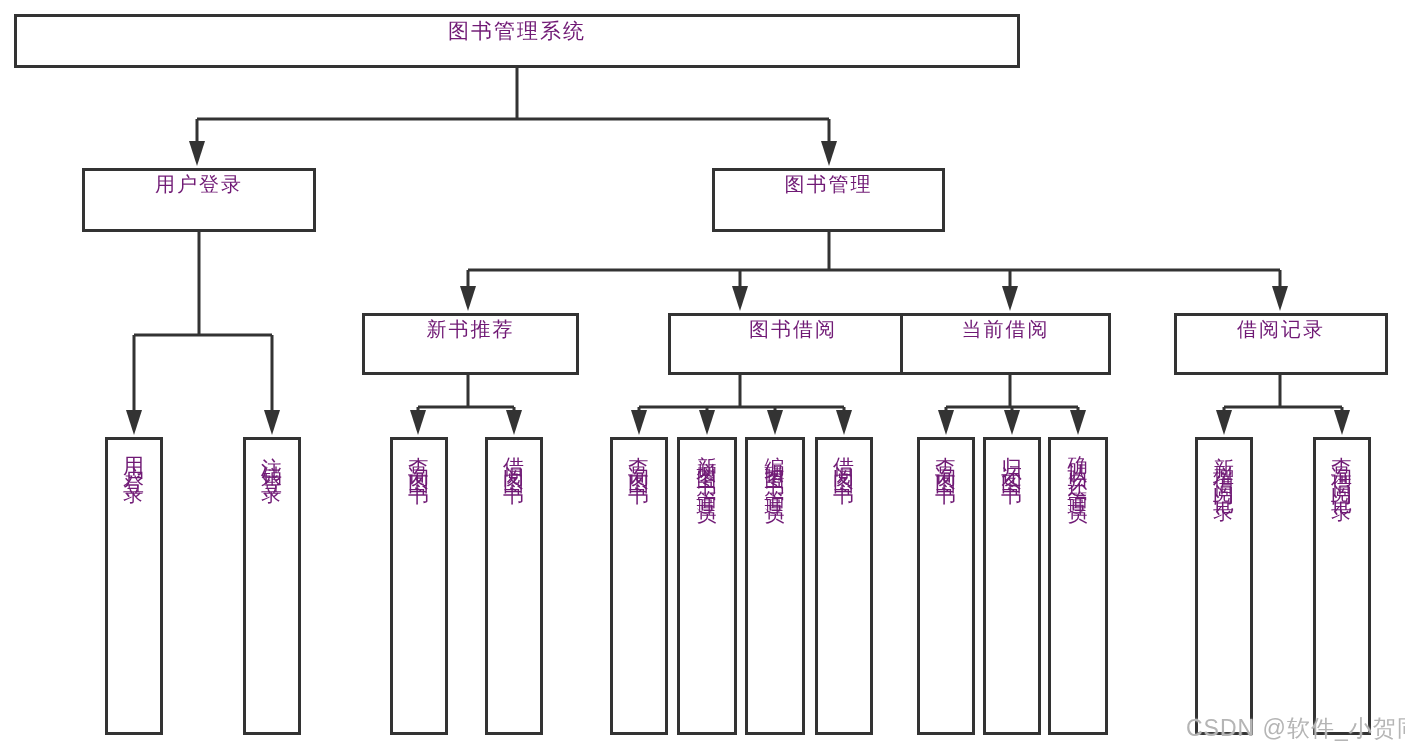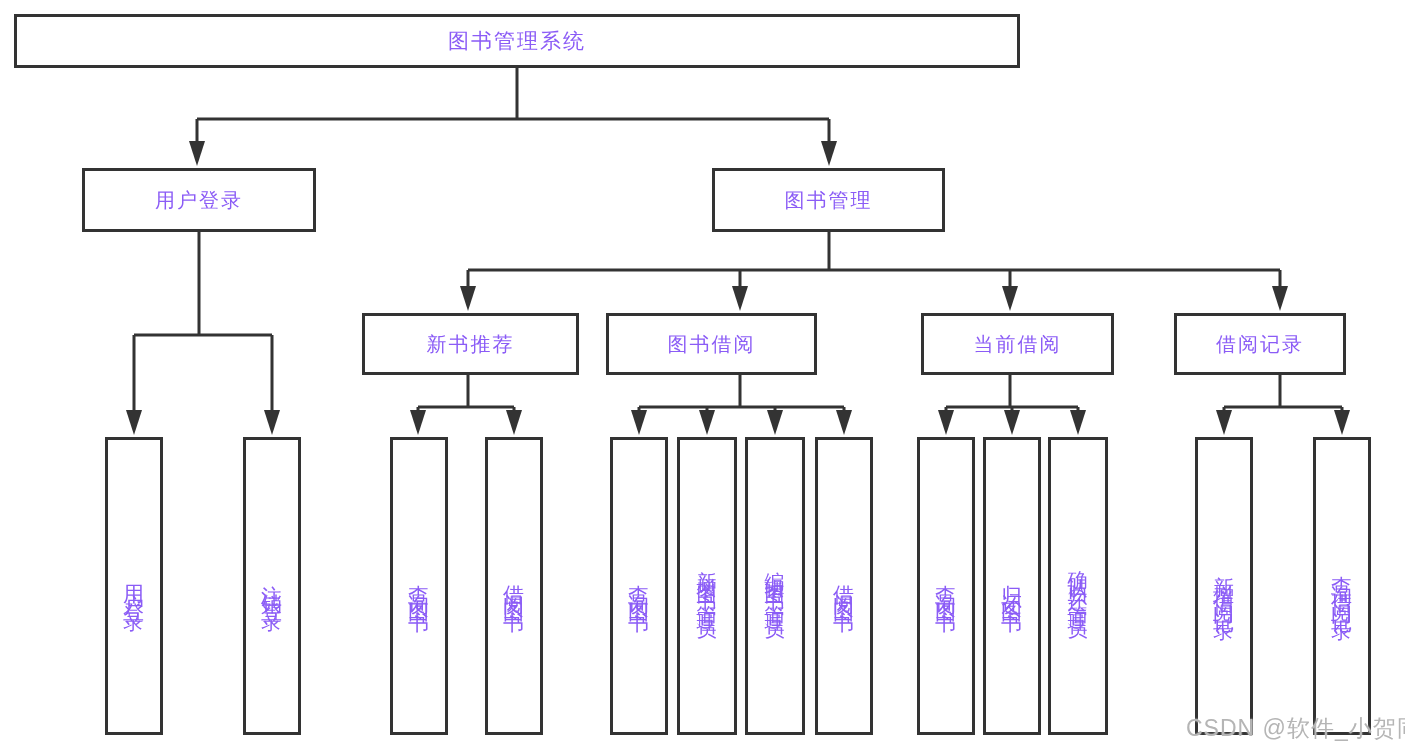--- a/index.html
+++ b/index.html
@@ -20,23 +20,23 @@
     left: 0;
     top: 0;
     z-index: 1;
   }
   .node {
     position: absolute;
     box-sizing: border-box;
     border: 3px solid #333333;
     background: #ffffff;
     display: flex;
-    align-items: center;
+    align-items: flex-start;
     justify-content: center;
-    color: #8b5cf6;
+    color: #701a75;
     z-index: 2;
   }
   .h-node {
     font-size: 20px;
     letter-spacing: 2px;
     font-weight: 500;
   }
   .root-node {
     font-size: 21px;
   }
@@ -128,27 +128,27 @@
   <div class="node h-node" style="left:82px; top:168px; width:234px; height:64px;">
     <span>用户登录</span>
   </div>
   <div class="node h-node" style="left:712px; top:168px; width:233px; height:64px;font-family:Liberation Serif, serif;">
     <span>图书管理</span>
   </div>
 
   <div class="node h-node" style="left:362px; top:313px; width:217px; height:62px;">
     <span>新书推荐</span>
   </div>
-  <div class="node h-node" style="left:606px; top:313px; width:211px; height:62px;font-family:Liberation Mono, monospace;">
+  <div class="node h-node" style="left:668px; top:313px; width:250px; height:62px;font-family:Liberation Mono, monospace;">
     <span>图书借阅</span>
   </div>
-  <div class="node h-node" style="left:921px; top:313px; width:193px; height:62px;">
+  <div class="node h-node" style="left:900px; top:313px; width:211px; height:62px;">
     <span>当前借阅</span>
   </div>
-  <div class="node h-node" style="left:1174px; top:313px; width:172px; height:62px;">
+  <div class="node h-node" style="left:1174px; top:313px; width:214px; height:62px;">
     <span>借阅记录</span>
   </div>
 
   <div class="node leaf" style="left:105px;">
     <span class="v-label">用户登录</span>
   </div>
   <div class="node leaf" style="left:243px;">
     <span class="v-label">注销登录</span>
   </div>
 

